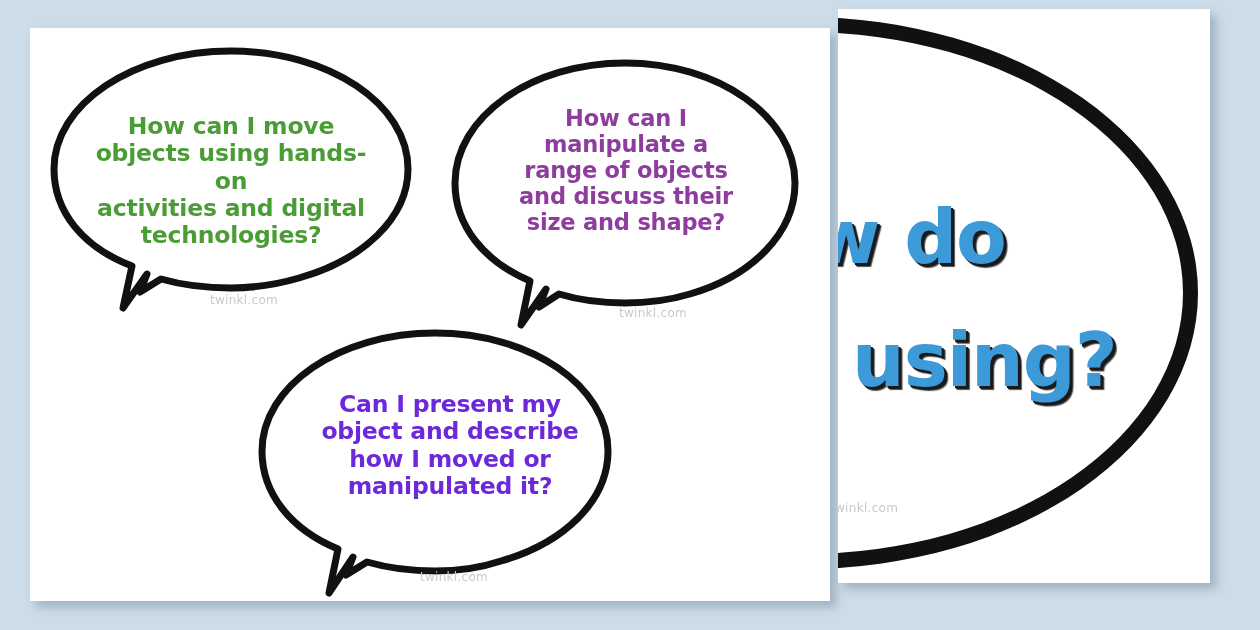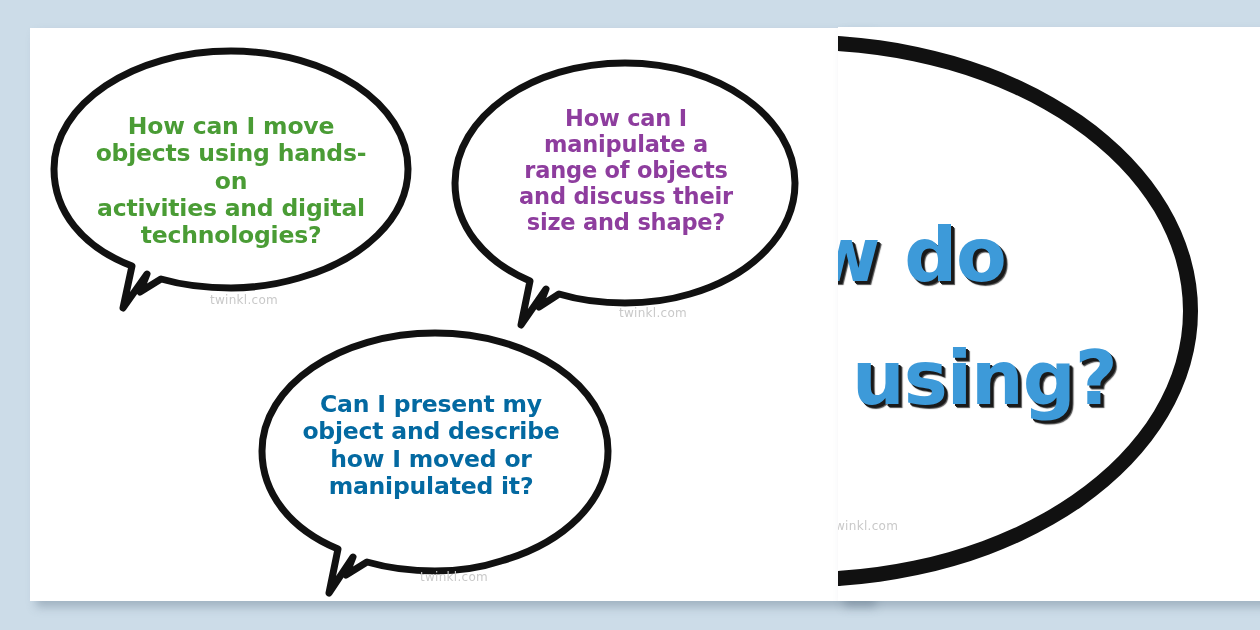--- a/index.html
+++ b/index.html
@@ -13,34 +13,33 @@
     font-family: "DejaVu Sans", sans-serif;
     overflow: hidden;
     position: relative;
   }
 
   
   .page {
     position: absolute;
     background: #ffffff;
     overflow: hidden;
-    padding-left: 40px;
   }
   .page-left {
     left: 30px;
     top: 28px;
     width: 800px;
     height: 573px;
     box-shadow: 6px 6px 9px rgba(80,100,120,0.35);
     z-index: 1;
   }
   .page-right {
     left: 838px;
-    top: 27px;
-    width: 408px;
+    top: 9px;
+    width: 372px;
     height: 574px;
     box-shadow: 6px 6px 9px rgba(80,100,120,0.35);
     z-index: 2;
   }
 
   
   .bubble {
     position: absolute;
   }
   .bubble svg {
@@ -82,24 +81,24 @@
     font-size: 22.5px;
     color: #8e3d9e;
   }
 
   
   #bubble-orange {
     left: 222px; top: 295px;
     width: 366px; height: 280px;
   }
   #bubble-orange .bubble-text {
-    left: 47px; top: 68px;
+    left: 66px; top: 68px;
     width: 264px;
     font-size: 23.5px;
-    color: #0369a1;
+    color: #6d28d9;
   }
 
   
   .watermark {
     position: absolute;
     font-size: 12px;
     color: #c9c9c9;
     font-family: "DejaVu Sans", sans-serif;
     letter-spacing: 0.3px;
     text-align: center;

